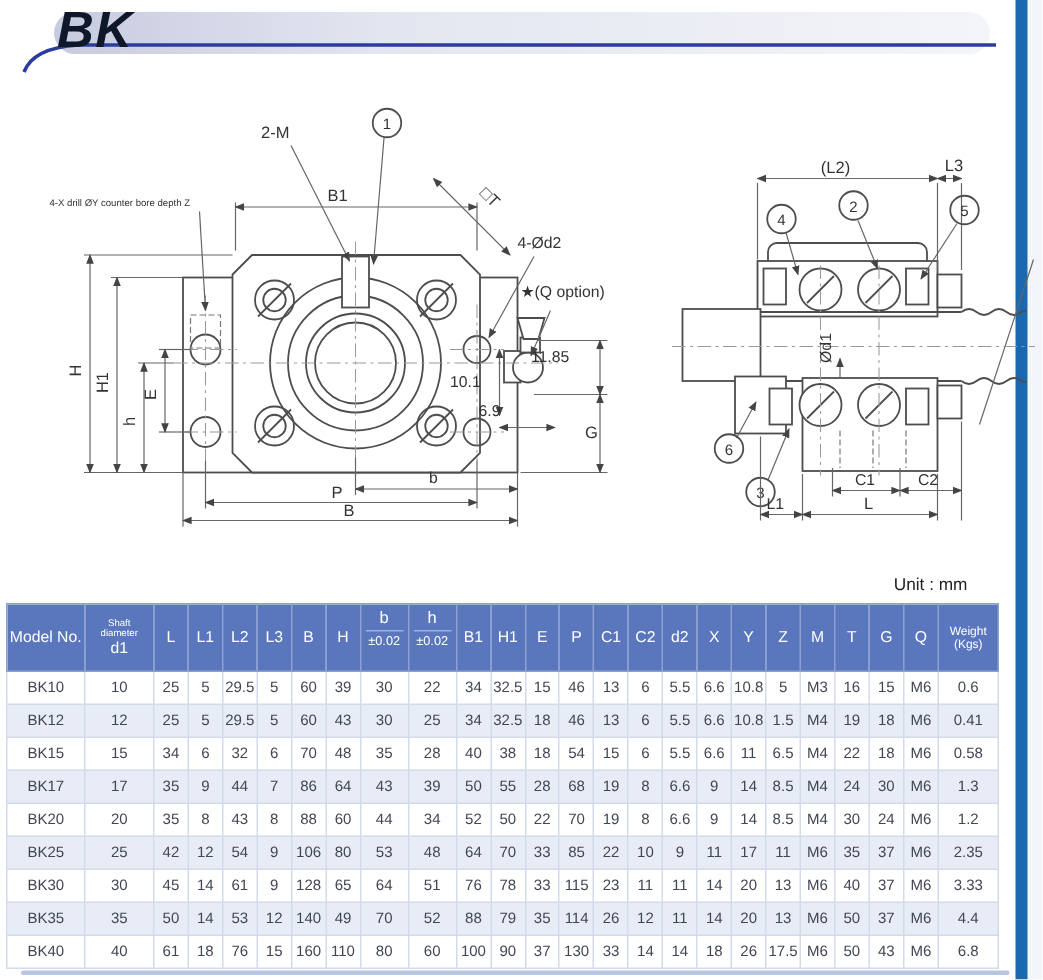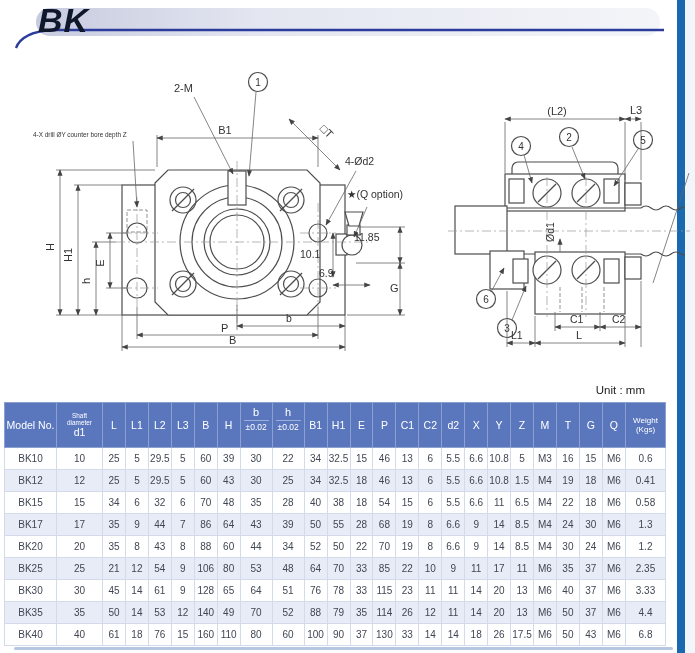--- a/index.html
+++ b/index.html
@@ -467,21 +467,21 @@
         <td>8.5</td>
         <td>M4</td>
         <td>30</td>
         <td>24</td>
         <td>M6</td>
         <td>1.2</td>
       </tr>
       <tr>
         <td>BK25</td>
         <td>25</td>
-        <td>21</td>
+        <td>42</td>
         <td>12</td>
         <td>54</td>
         <td>9</td>
         <td>106</td>
         <td>80</td>
         <td>53</td>
         <td>48</td>
         <td>64</td>
         <td>70</td>
         <td>33</td>

